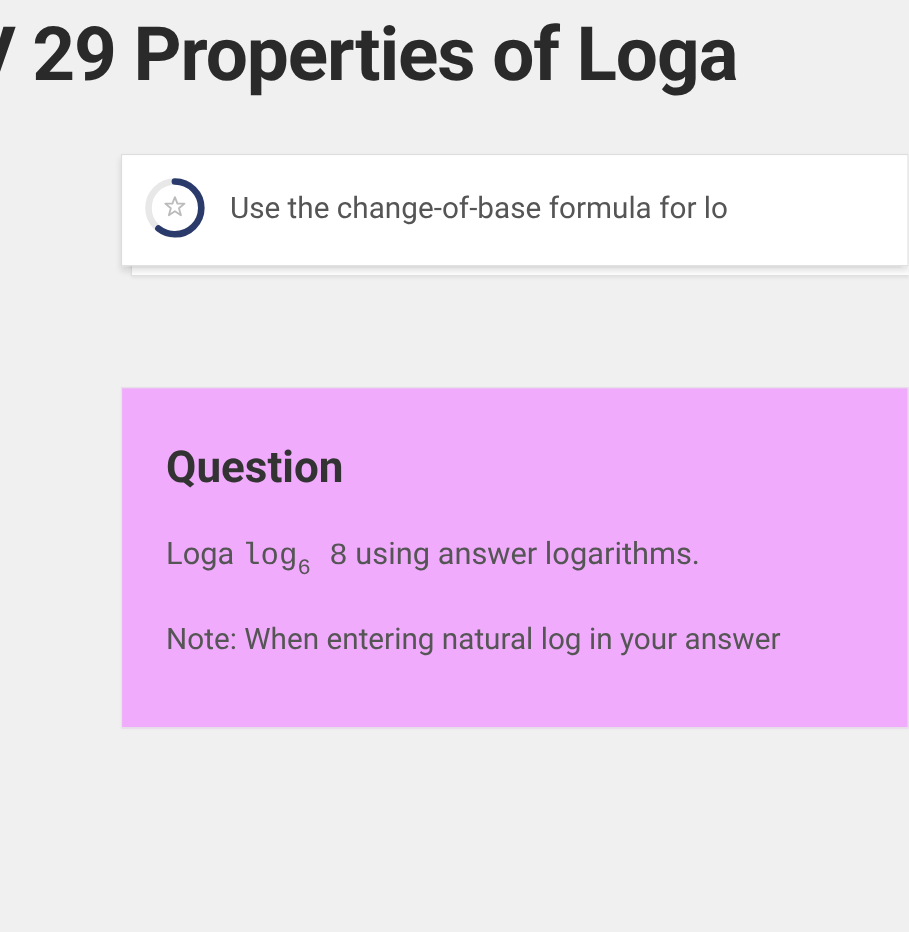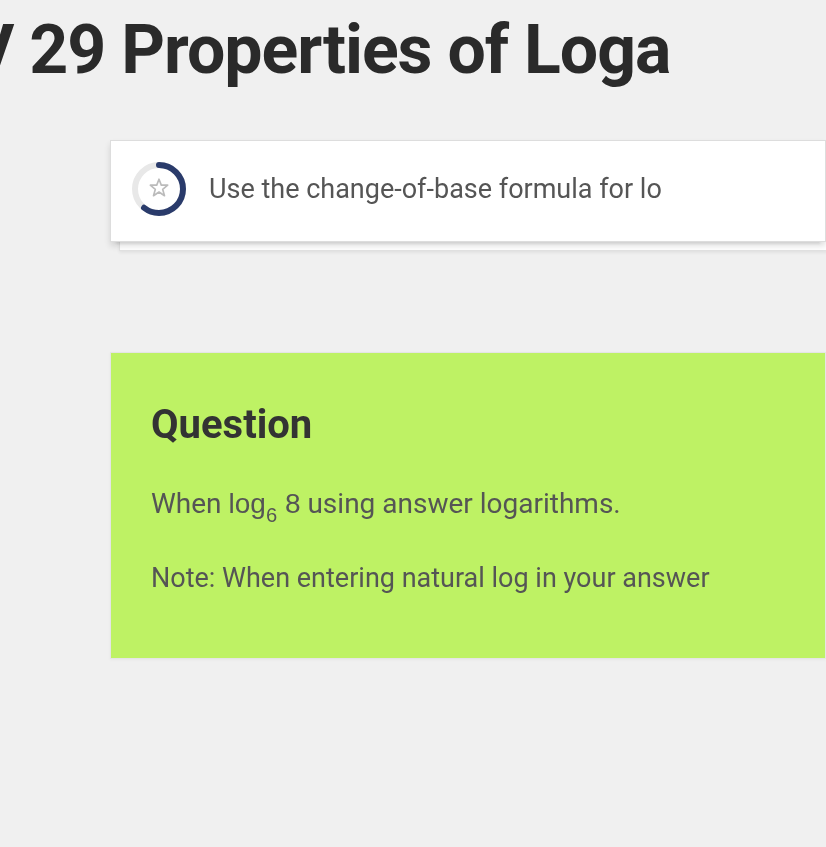--- a/index.html
+++ b/index.html
@@ -67,40 +67,40 @@
       transform: translate(-50%, -55%);
       width: 22px;
       height: 22px;
     }
     .objective-text {
       font-size: 27px;
       color: #555;
       white-space: nowrap;
     }
     .question-card {
-      background: #bef264;
+      background: #f0abfc;
       margin: 110px 0 0 110px;
       padding: 48px 40px 60px 40px;
       border: 1px solid #e5e5e5;
       box-shadow: 0 1px 3px rgba(0,0,0,0.04);
     }
     .question-heading {
       font-size: 40px;
       font-weight: 700;
       color: #333;
       margin-bottom: 36px;
     }
     .question-prompt {
       font-size: 28px;
       color: #555;
       margin-bottom: 32px;
       line-height: 1.4;
     }
     .question-prompt .math {
-      font-family: Liberation Sans, sans-serif;
+      font-family: Liberation Mono, monospace;
       margin-top: 17px;
     }
     .question-prompt .math sub {
       font-size: 0.72em;
       vertical-align: sub;
       position: relative;
       top: 2px;
     }
     .question-note {
       font-size: 27px;
@@ -123,18 +123,18 @@
     <svg class="star" viewBox="0 0 24 24">
       <path d="M12 2.5 L14.5 9 L21.5 9 L16 13.5 L18 20.5 L12 16.5 L6 20.5 L8 13.5 L2.5 9 L9.5 9 Z" fill="none" stroke="#bbb" stroke-width="1.8" stroke-linejoin="round"></path>
     </svg>
   </div>
   <div class="objective-text">Use the change-of-base formula for lo</div>
 </div>
 
 <div class="question-card">
   <h2 class="question-heading">Question</h2>
   <p class="question-prompt">
-    <span>When </span><span class="math"><span>log</span><sub>6</sub><span> 8</span></span><span> using answer logarithms.</span>
+    <span>Loga </span><span class="math"><span>log</span><sub>6</sub><span> 8</span></span><span> using answer logarithms.</span>
   </p>
   <p class="question-note">
     <span>Note: When entering natural log in your answer</span><br>
   </p>
 </div>
 
 </body></html>

